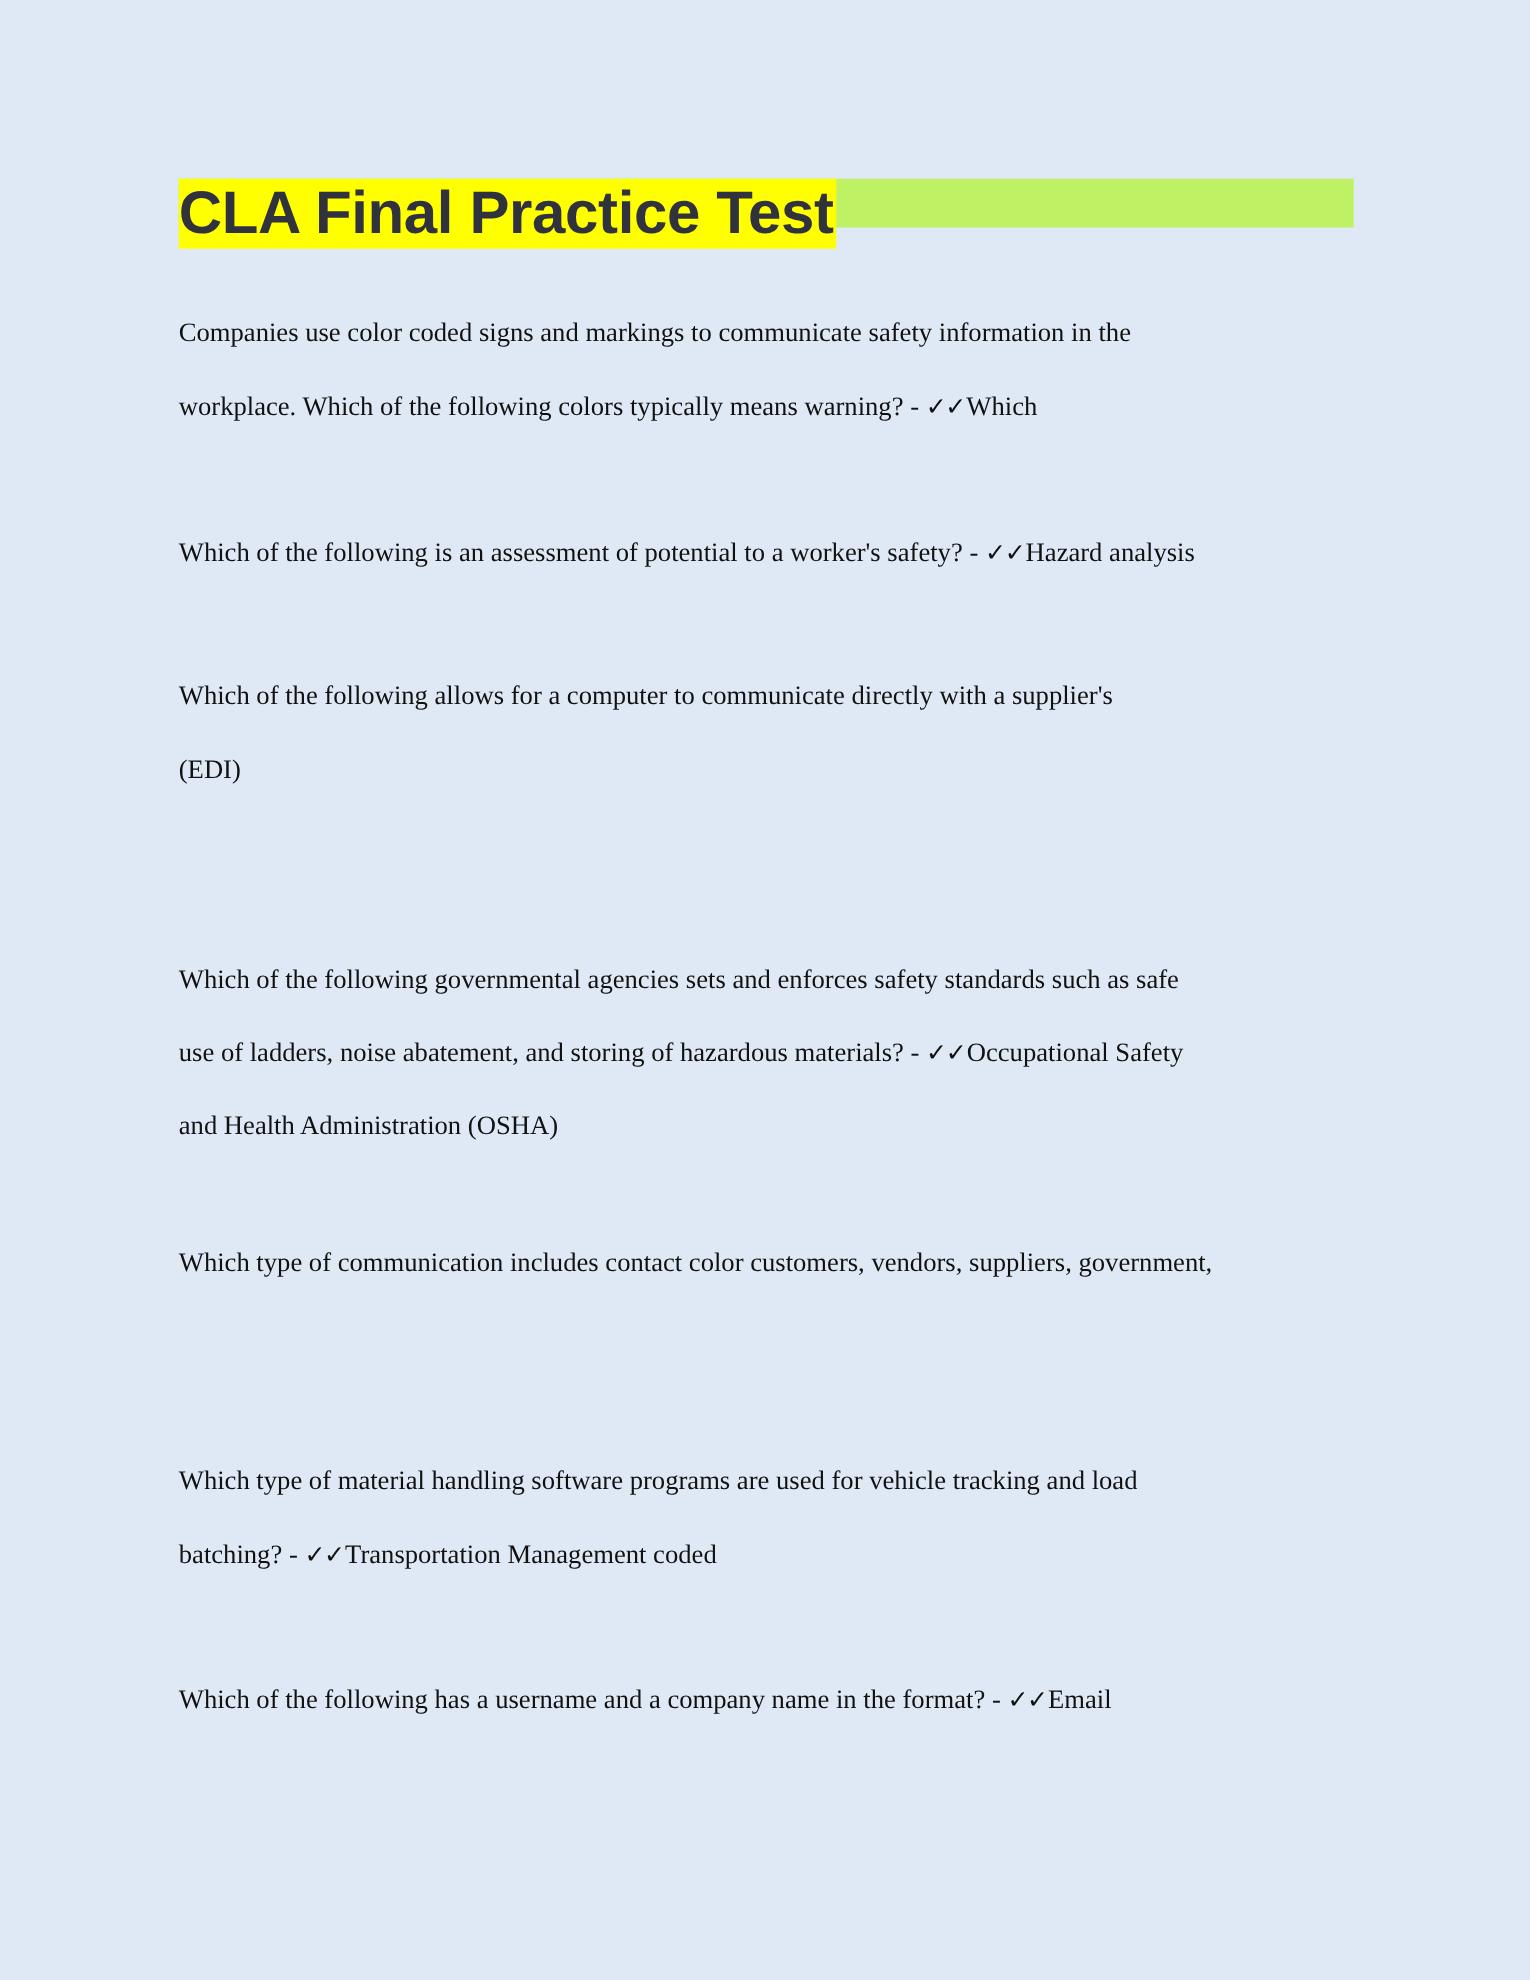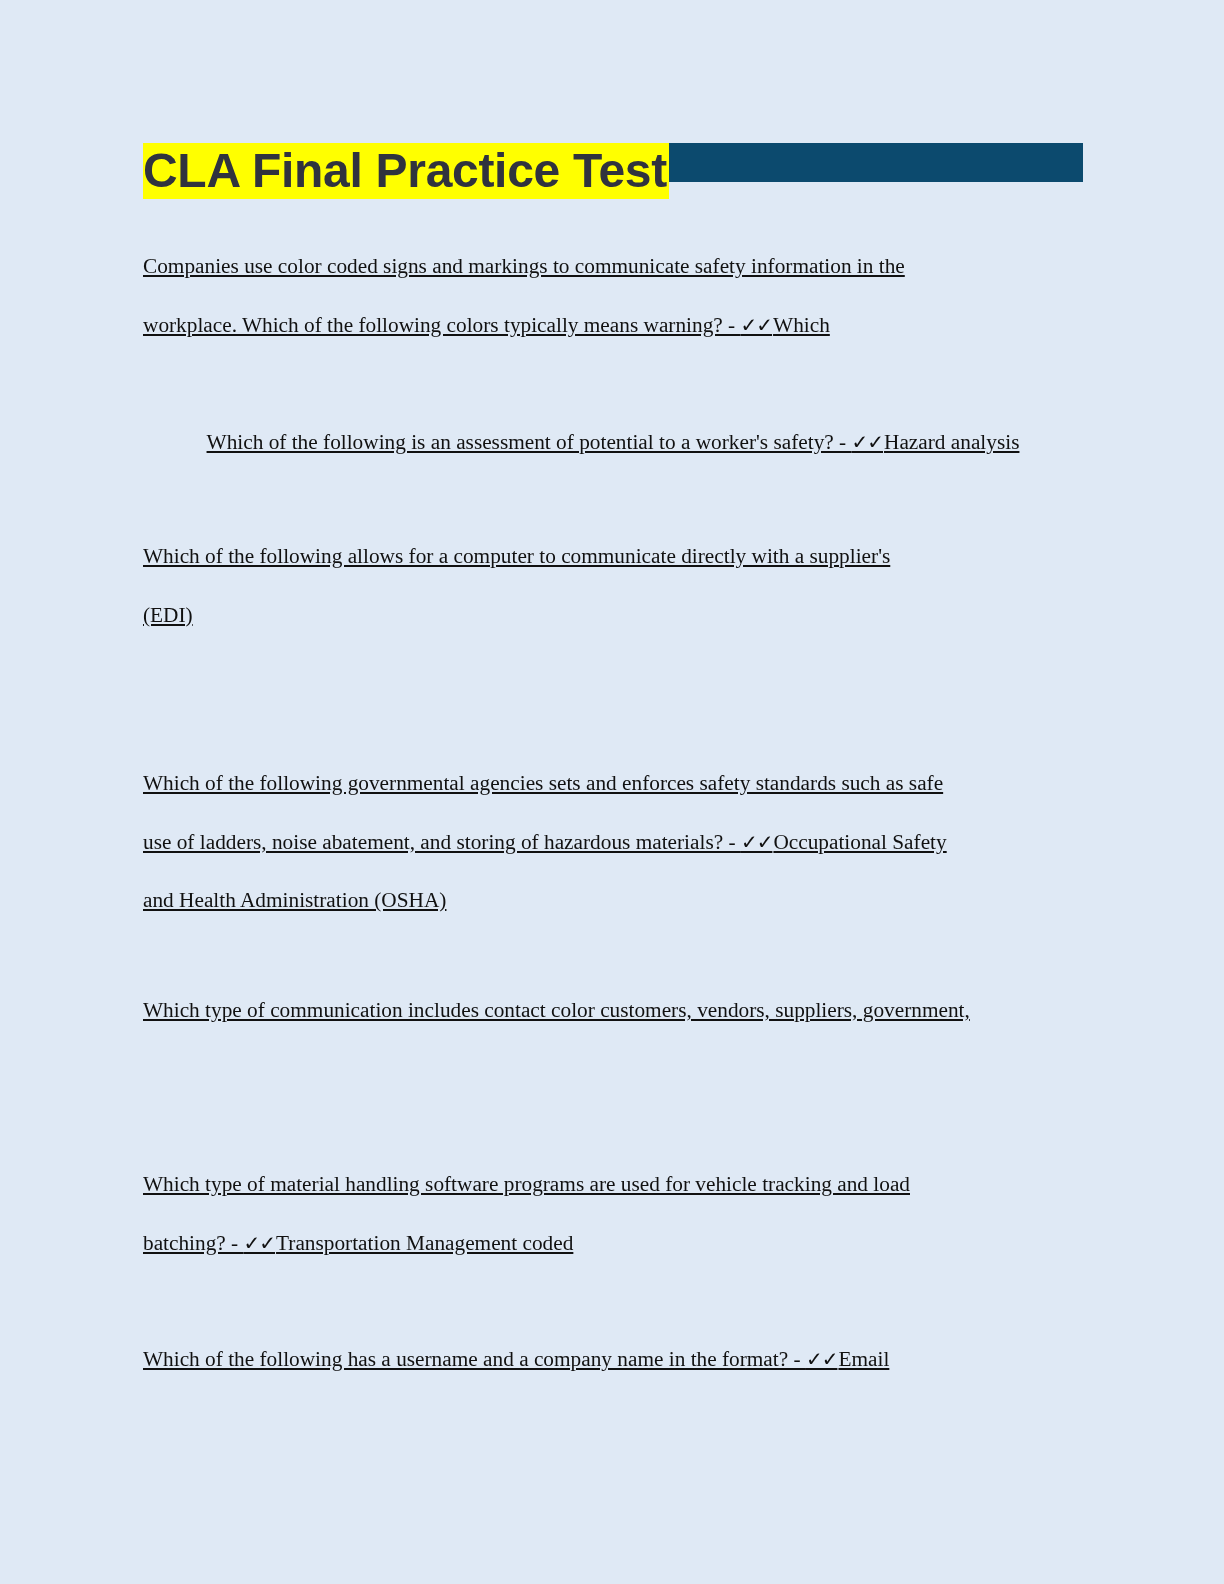--- a/index.html
+++ b/index.html
@@ -14,21 +14,21 @@
       overflow: hidden;
       font-family: "Liberation Serif", "DejaVu Serif", serif;
       color: #111111;
     }
     .title-bar {
       position: absolute;
       left: 143px;
       top: 143px;
       width: 940px;
       height: 39px;
-      background: #0c4a6e;
+      background: #bef264;
     }
     .title-highlight {
       position: absolute;
       left: 0;
       top: 0;
       height: 56px;
       background: #ffff00;
       display: inline-block;
     }
     .title-text {
@@ -46,21 +46,20 @@
       position: absolute;
       left: 143px;
       width: 940px;
       font-size: 21.3px;
       line-height: 58.5px;
     }
     .qa .line {
       display: block;
       white-space: nowrap;
       height: 58.5px;
-      text-decoration: underline;
     }
     .check {
       font-family: "DejaVu Sans", sans-serif;
       font-size: 20px;
       font-weight: bold;
       letter-spacing: -1px;
       margin-right: 1px;
     }
   </style>
 </head>
@@ -70,21 +69,21 @@
   <div class="title-highlight">
     <span class="title-text">CLA Final Practice Test</span>
   </div>
 </div>
 
 <div class="qa" style="top:237px;">
   <span class="line">Companies use color coded signs and markings to communicate safety information in the</span>
   <span class="line"><span>workplace. Which of the following colors typically means warning? - </span><span class="check">✓✓</span><span>Which</span></span>
 </div>
 
-<div class="qa" style="top:413px;text-align:center;">
+<div class="qa" style="top:413px;">
   <span class="line"><span>Which of the following is an assessment of potential to a worker's safety? - </span><span class="check">✓✓</span><span>Hazard analysis</span></span>
 </div>
 
 <div class="qa" style="top:527px;">
   <span class="line">Which of the following allows for a computer to communicate directly with a supplier's</span>
   <span class="line">(EDI)</span>
 </div>
 
 <div class="qa" style="top:754px;">
   <span class="line">Which of the following governmental agencies sets and enforces safety standards such as safe</span>

